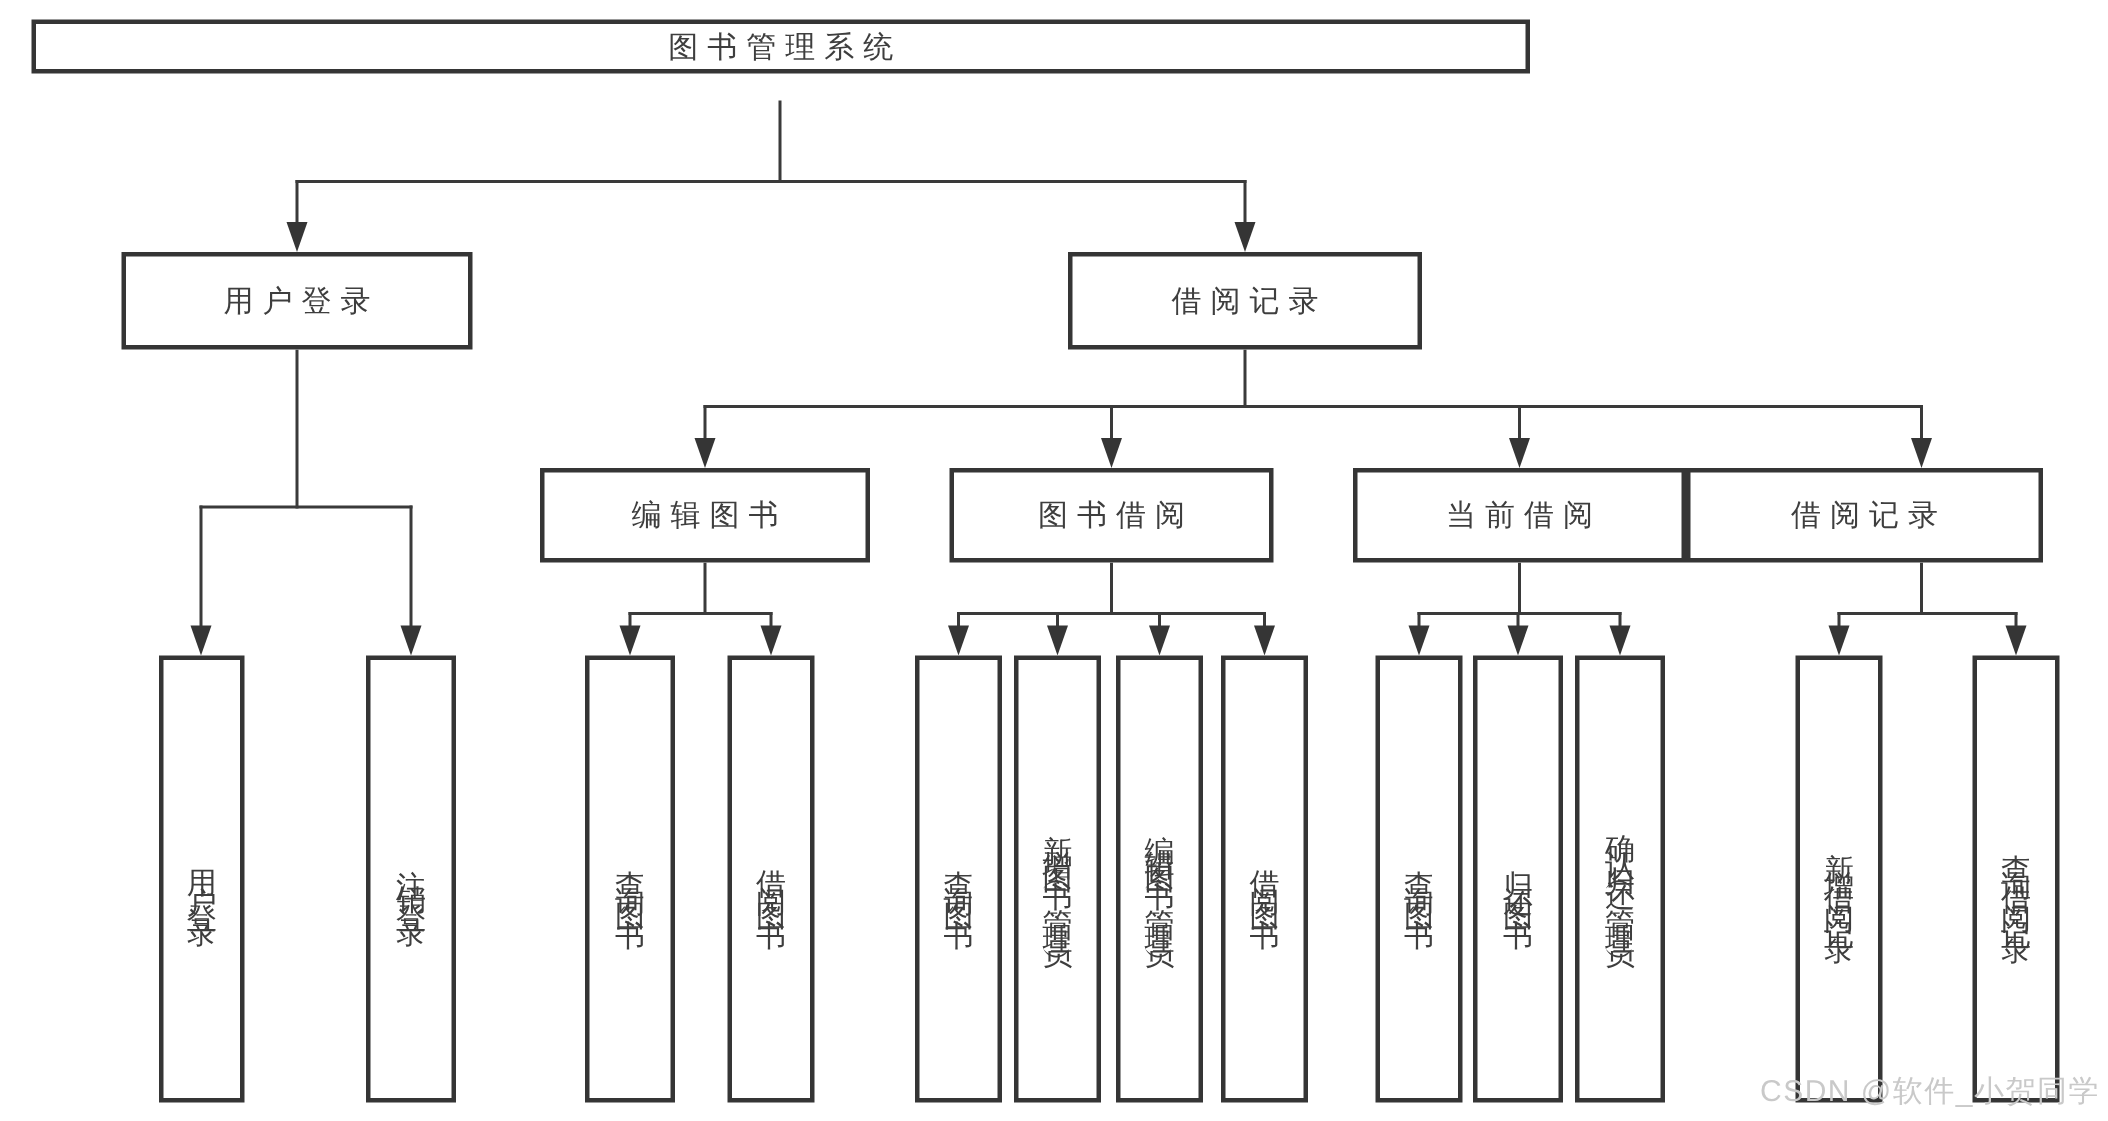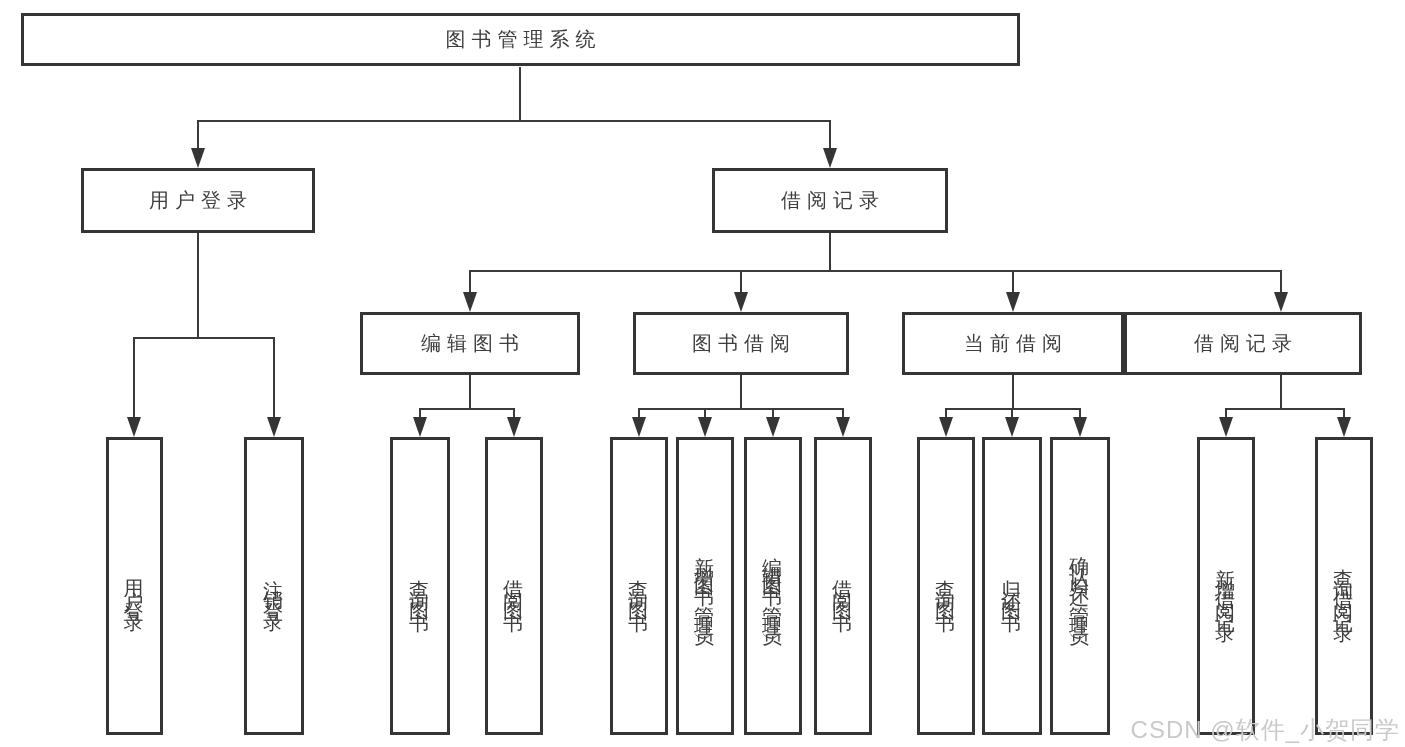--- a/index.html
+++ b/index.html
@@ -56,33 +56,33 @@
     height: 0;
     border-left: 7px solid transparent;
     border-right: 7px solid transparent;
     border-top: 20px solid #353535;
     z-index: 1;
   }
   .watermark {
     position: absolute;
     top: 714px;
     right: 5px;
-    font-size: 24px;
+    font-size: 20px;
     color: #c9c9c9;
     letter-spacing: 1px;
     z-index: 3;
     white-space: nowrap;
   }
 </style>
 </head>
 <body>
 
 <div class="canvas">
 
-  <div class="box h" style="left:21px;top:13px;width:999px;height:53px">图书管理系统</div>
+  <div class="box h" style="left:21px;top:13px;width:999px;height:36px">图书管理系统</div>
 
   <div class="box h" style="left:81px;top:168px;width:234px;height:65px">用户登录</div>
   <div class="box h" style="left:712px;top:168px;width:236px;height:65px">借阅记录</div>
 
   <div class="box h" style="left:360px;top:312px;width:220px;height:63px">编辑图书</div>
   <div class="box h" style="left:633px;top:312px;width:216px;height:63px">图书借阅</div>
   <div class="box h" style="left:902px;top:312px;width:222px;height:63px">当前借阅</div>
   <div class="box h" style="left:1124px;top:312px;width:238px;height:63px">借阅记录</div>
 
   <div class="box v" style="left:106px;top:437px;width:57px;height:298px">用户登录</div>

